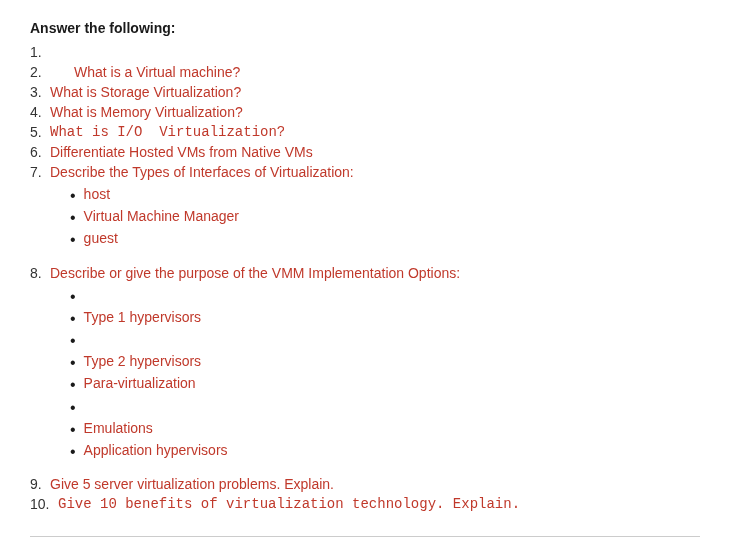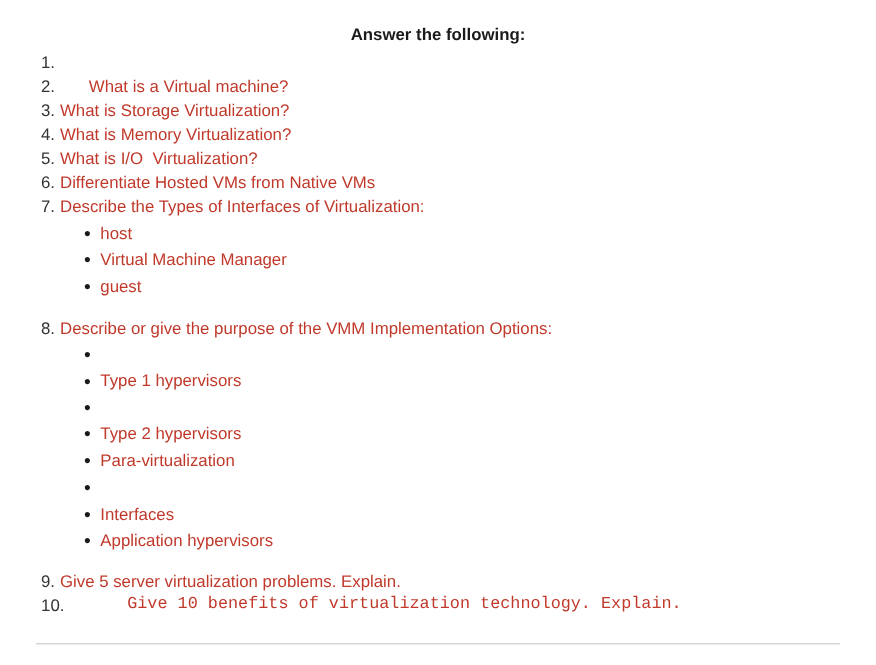--- a/index.html
+++ b/index.html
@@ -13,21 +13,20 @@
       font-family: Arial, sans-serif;
       font-size: 14px;
       color: #333333;
       width: 730px;
       min-height: 554px;
       padding: 20px 30px 20px 30px;
     }
 
     .content-area {
       max-width: 680px;
-      text-align: center;
     }
 
     .heading {
       font-weight: bold;
       font-size: 14px;
       color: #1a1a1a;
       margin-bottom: 8px;
     }
 
     .numbered-list {
@@ -106,21 +105,21 @@
       <span class="list-text" style="color:#c0392b;">What is Storage Virtualization?</span>
     </li>
 
     <li>
       <span class="num">4.</span>
       <span class="list-text" style="color:#c0392b;">What is Memory Virtualization?</span>
     </li>
 
     <li>
       <span class="num">5.</span>
-      <span class="list-text" style="color:#c0392b;">What is I/O &nbsp;Virtualization?</span>
+      <span class="list-text" style="color:#c0392b;font-family:Liberation Mono, monospace;">What is I/O &nbsp;Virtualization?</span>
     </li>
 
     <li>
       <span class="num">6.</span>
       <span class="list-text" style="color:#c0392b;">Differentiate Hosted VMs from Native VMs</span>
     </li>
 
     <li style="flex-direction: column; margin-bottom: 6px;">
       <div style="display:flex; align-items:flex-start;">
         <span class="num">7.</span>
@@ -164,35 +163,35 @@
         </li>
         <li>
           <span class="bullet">•</span>
           <span class="bullet-text-red">Para-virtualization</span>
         </li>
         <li>
           <span class="bullet">•</span>
         </li>
         <li>
           <span class="bullet">•</span>
-          <span class="bullet-text-red">Interfaces</span>
+          <span class="bullet-text-red">Emulations</span>
         </li>
         <li>
           <span class="bullet">•</span>
           <span class="bullet-text-red">Application hypervisors</span>
         </li>
       </ul>
     </li>
 
     <li>
       <span class="num">9.</span>
       <span class="list-text" style="color:#c0392b;">Give 5 server virtualization problems.  Explain.</span>
     </li>
 
-    <li style="margin-bottom: 24px; gap: 48px;">
+    <li style="margin-bottom: 24px;">
       <span class="num" style="min-width:28px;">10.</span>
       <span class="list-text" style="color:#c0392b;font-family:Liberation Mono, monospace;">Give 10 benefits of virtualization technology.  Explain.</span>
     </li>
 
   </ol>
 
   <hr class="divider">
 </div>
 
 </body></html>

